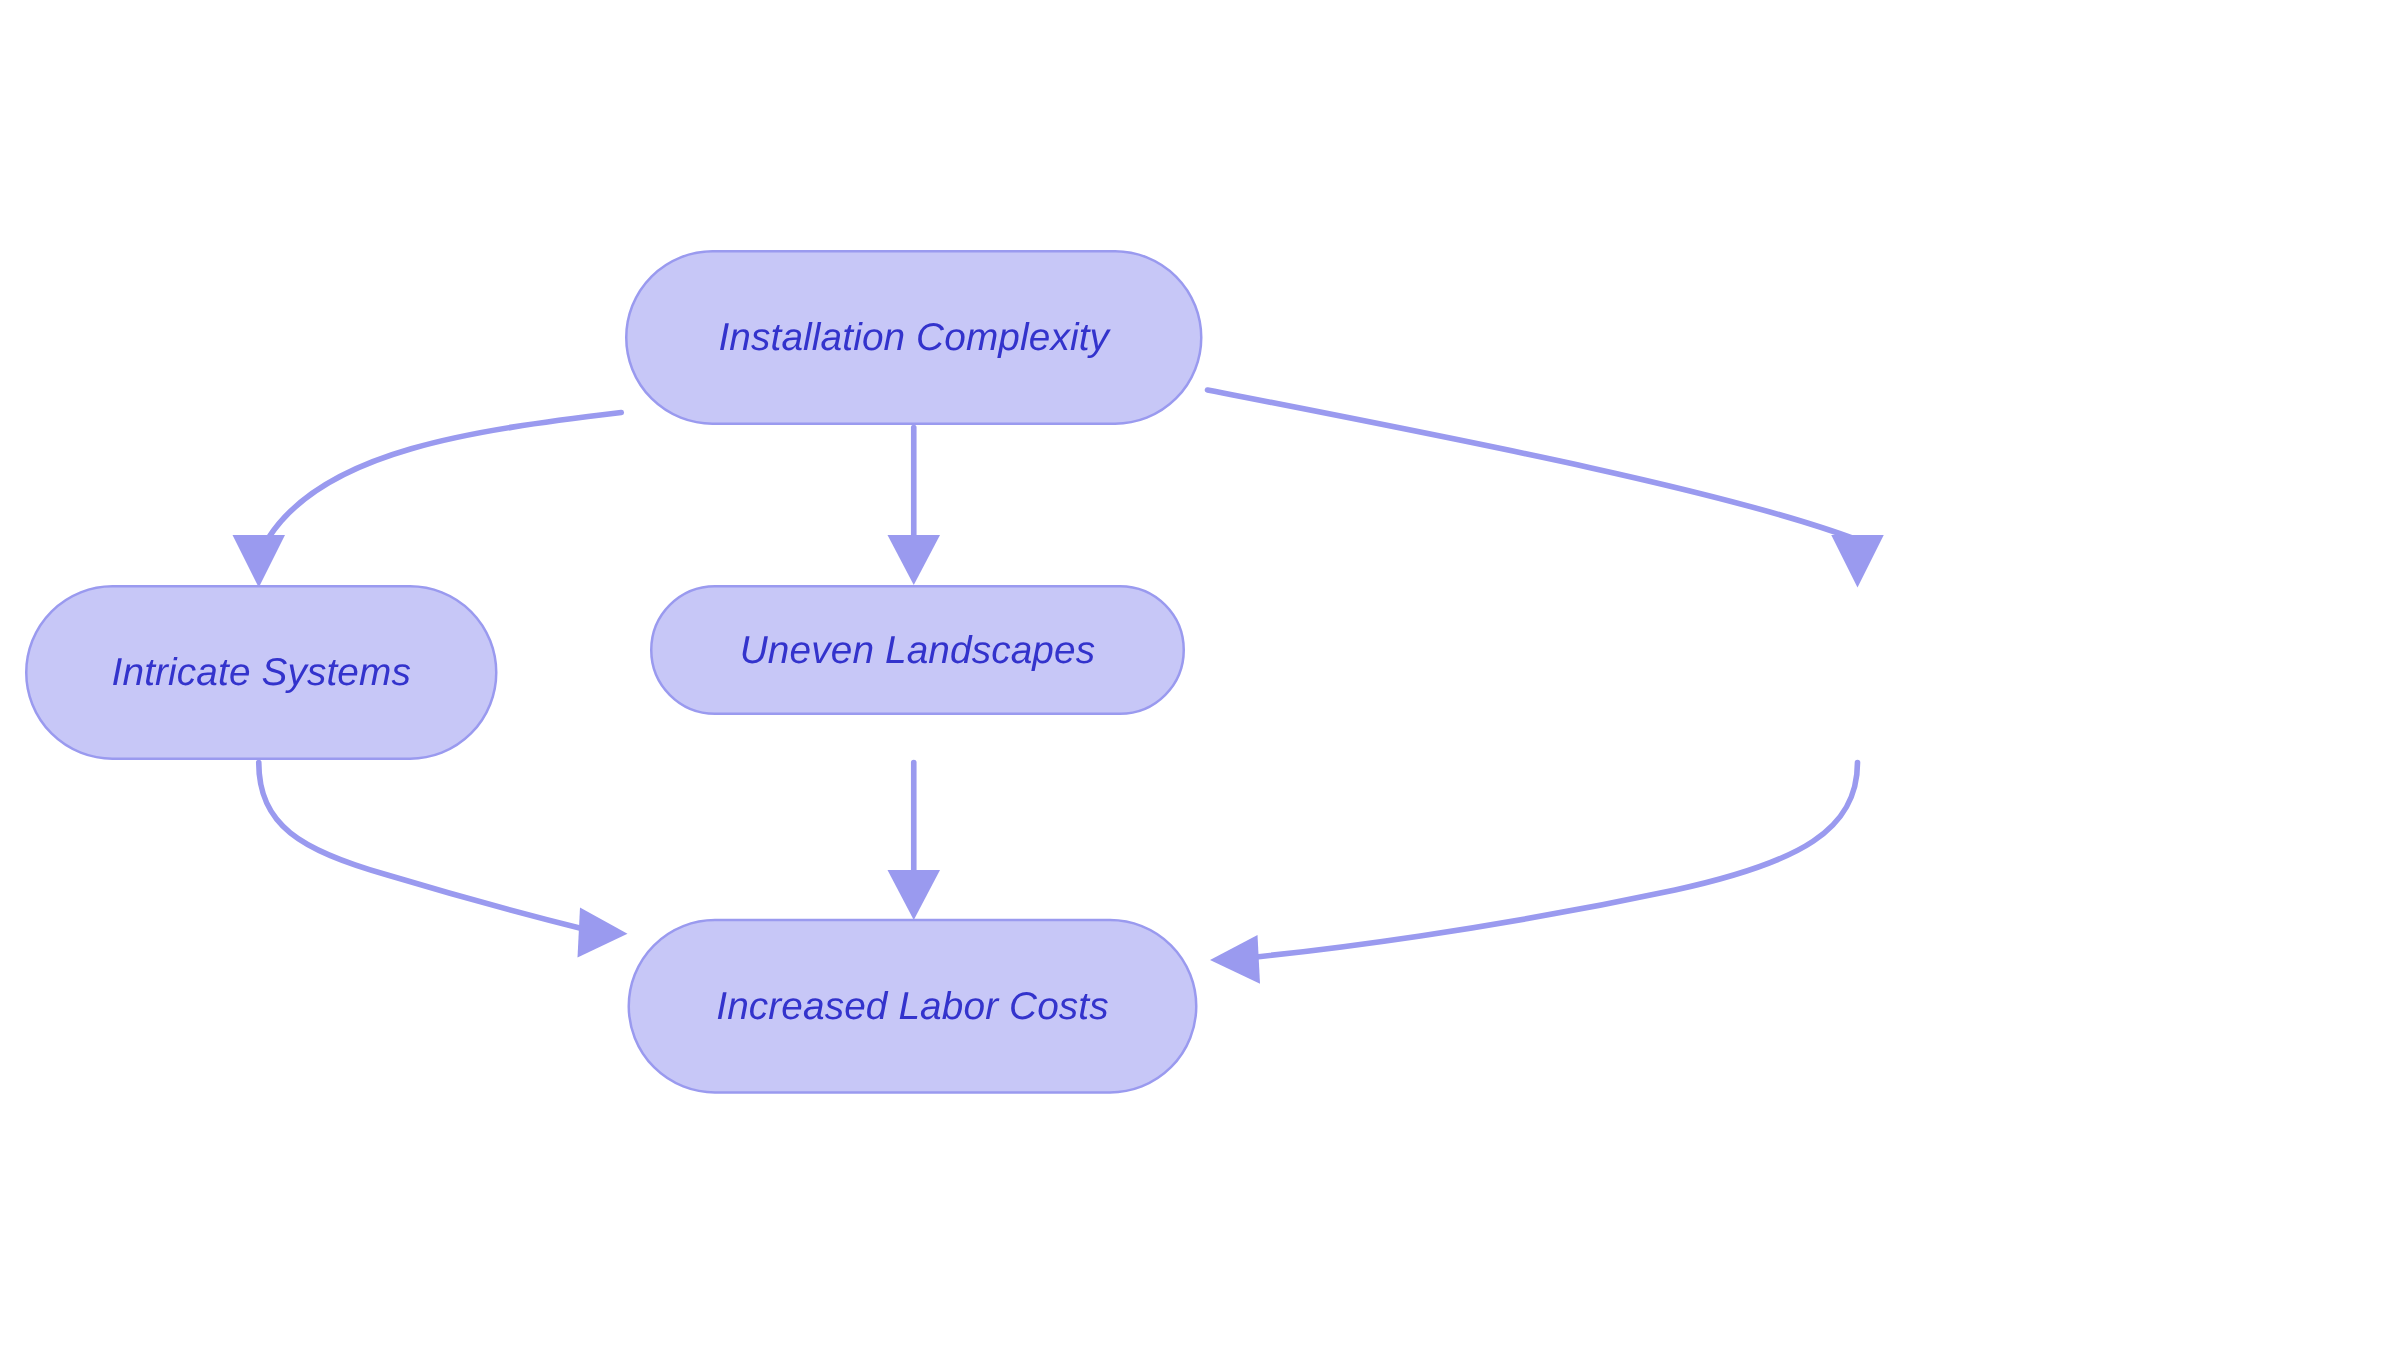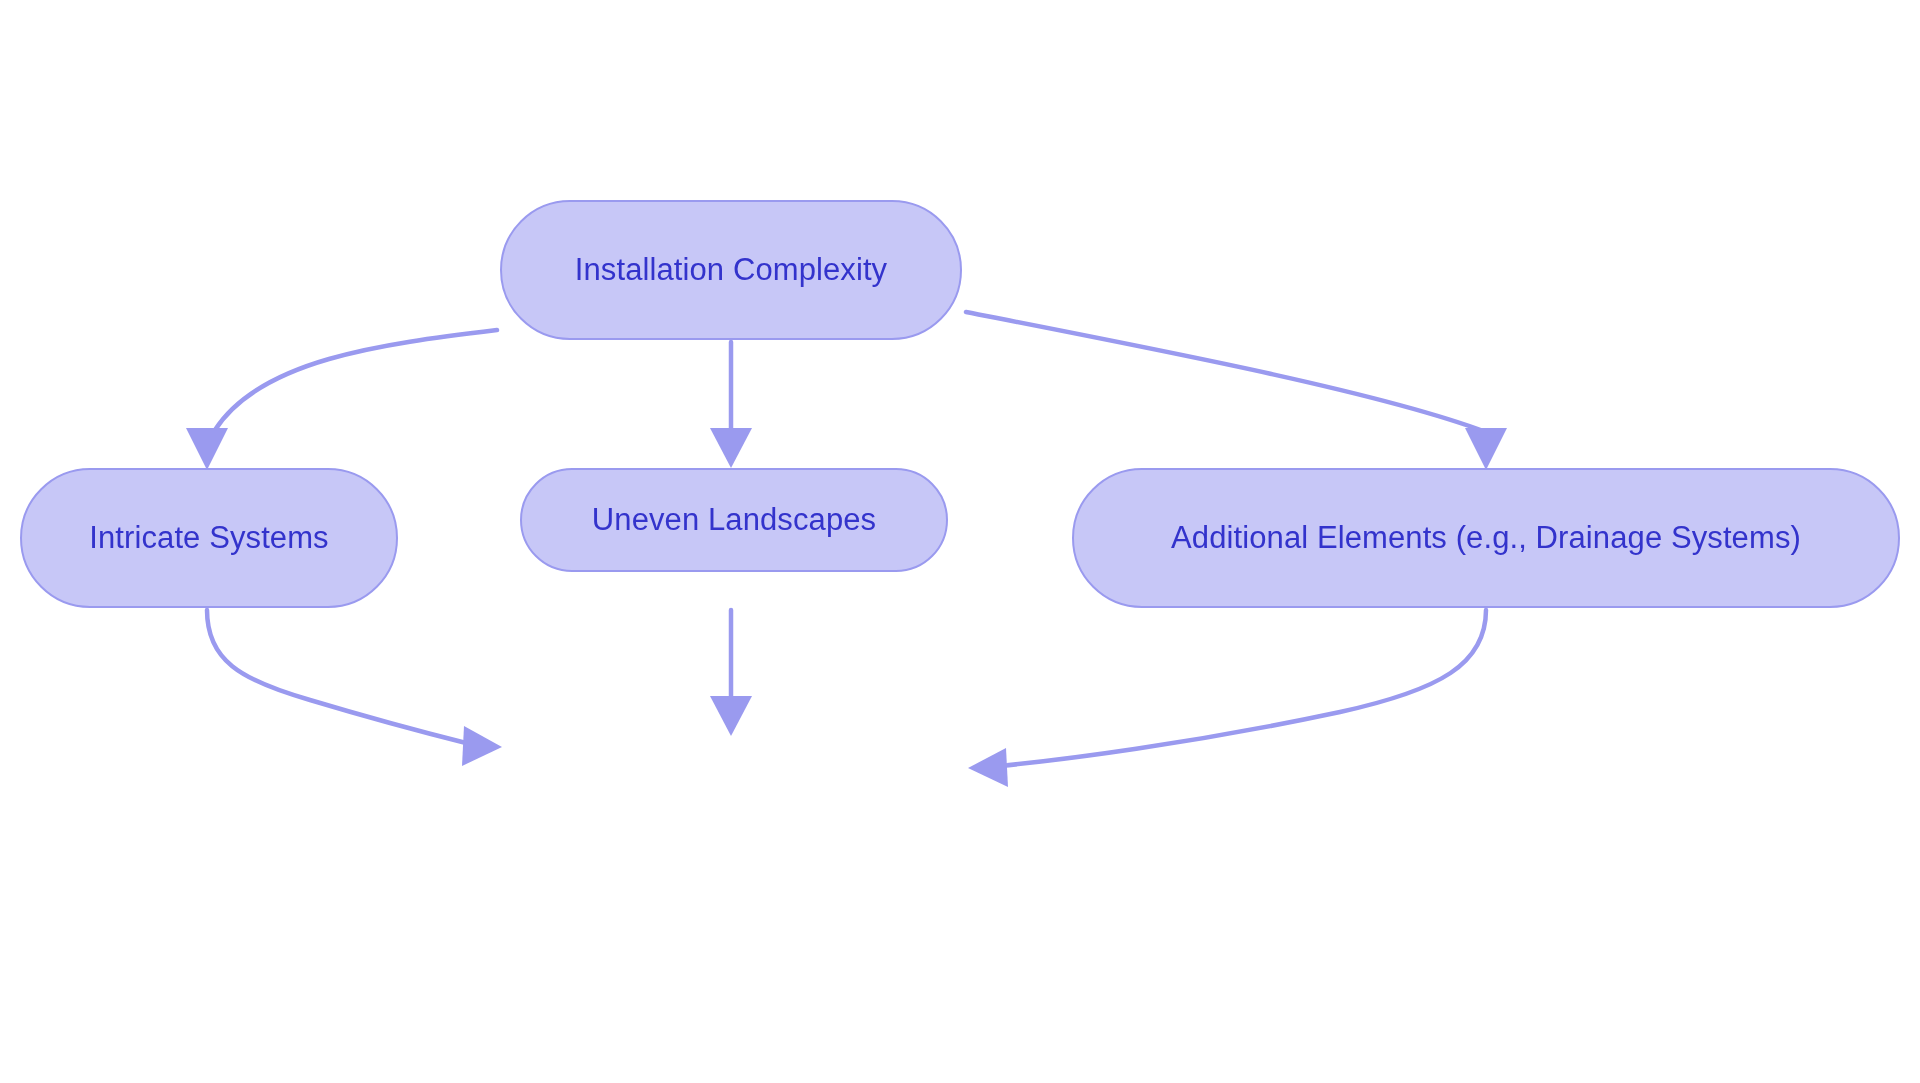--- a/index.html
+++ b/index.html
@@ -42,20 +42,21 @@
     font-size: 31px;
     font-weight: 400;
     letter-spacing: 0.1px;
     line-height: 1.1;
     white-space: nowrap;
     user-select: none;
   }
   .node-label {
     color: #3333cc;
     pointer-events: none;
+    font-style: italic;
   }
   #node-installation-complexity { left: 500px;  top: 200px; width: 462px; height: 140px; }
   #node-intricate-designs       { left: 20px;   top: 468px; width: 378px; height: 140px; }
   #node-uneven-landscapes       { left: 520px;  top: 468px; width: 428px; height: 104px; }
   #node-additional-elements     { left: 1072px; top: 468px; width: 828px; height: 140px; }
   #node-increased-labor-costs   { left: 502px;  top: 735px; width: 456px; height: 140px; }
 </style>
 </head>
 <body>
 
@@ -104,18 +105,18 @@
   </div>
 
   <div class="node" id="node-intricate-designs">
     <span class="node-label">Intricate Systems</span>
   </div>
 
   <div class="node" id="node-uneven-landscapes">
     <span class="node-label">Uneven Landscapes</span>
   </div>
 
-  <div class="node" id="node-additional-elements">
-    <span class="node-label">Additional Elements (e.g., Drainage Systems)</span>
+
+  <div class="node" id="node-increased-labor-costs">
+    <span class="node-label">Increased Labor Costs</span>
   </div>
-
 
 </div>
 
 </body></html>

